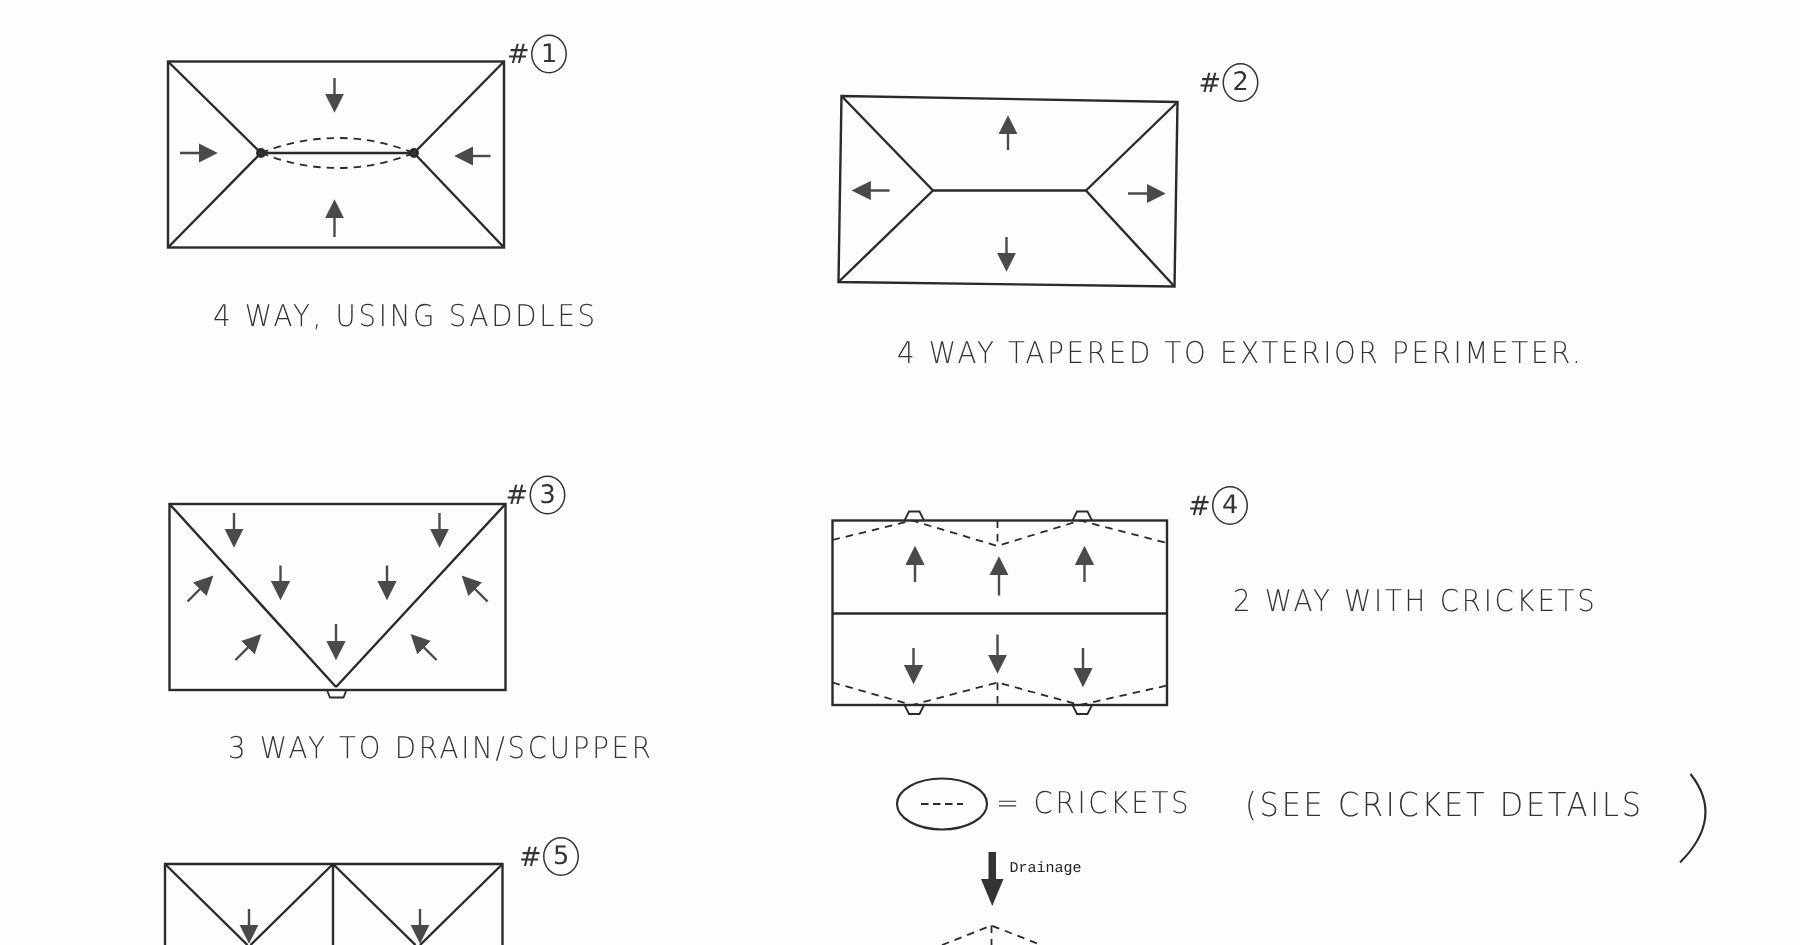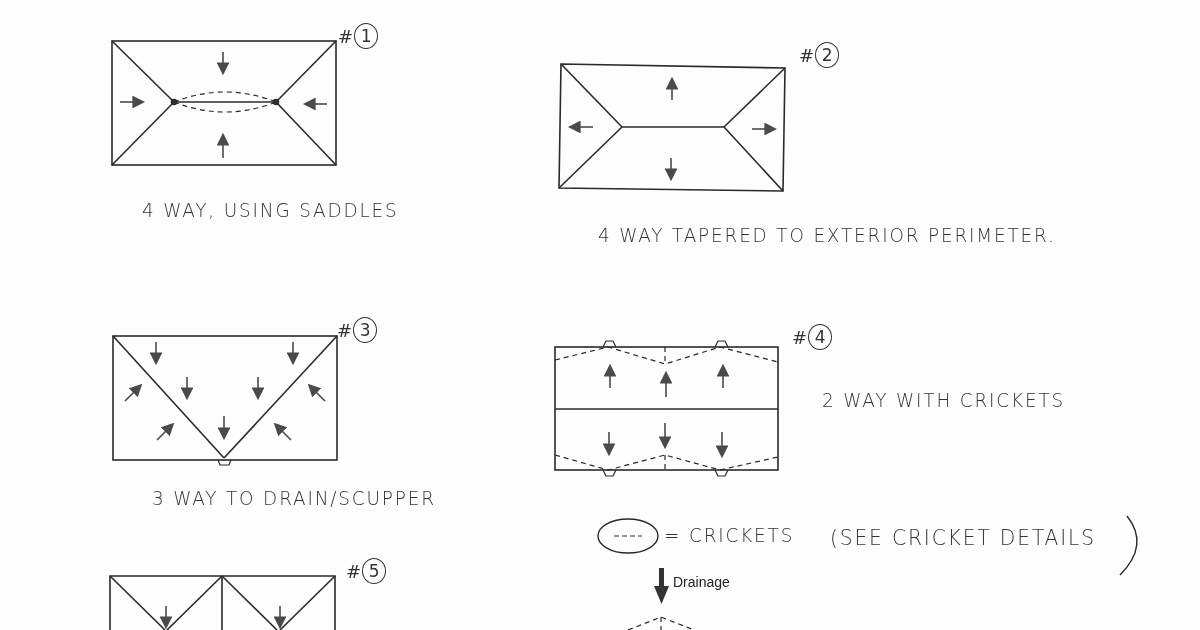--- a/index.html
+++ b/index.html
@@ -4,21 +4,21 @@
 <style>
   html, body { margin:0; padding:0; }
   body { width:1200px; height:630px; overflow:hidden; background:#fdfdfd; position:relative;
          font-family:"DejaVu Sans", sans-serif; color:#2a2a2a; }
   .abs { position:absolute; }
   .hand { font-family:"DejaVu Sans", sans-serif; font-weight:300; color:#333; letter-spacing:2px;
           font-size:20px; white-space:nowrap; transform:scaleX(0.92); transform-origin:left center; }
   .num { font-family:"DejaVu Sans", sans-serif; font-size:18px; color:#333; display:flex; align-items:center; gap:1px; }
   .num .circ { display:inline-flex; width:22px; height:24px; border:1.6px solid #333; border-radius:50%;
                align-items:center; justify-content:center; font-size:17px; }
-  .drain-label { font-family:Liberation Sans, sans-serif; font-size:14px; color:#222; }
+  .drain-label { font-family:Liberation Mono, monospace; font-size:10px; color:#222; }
   svg { position:absolute; left:0; top:0; }
 </style>
 </head>
 <body>
 
 <svg width="1200" height="630" viewBox="0 0 1200 630">
   <defs>
     <marker id="ah" markerWidth="8" markerHeight="8" refX="6" refY="4" orient="auto">
       <path d="M0,0 L8,4 L0,8 Z" fill="#4a4a4a"></path>
     </marker>

